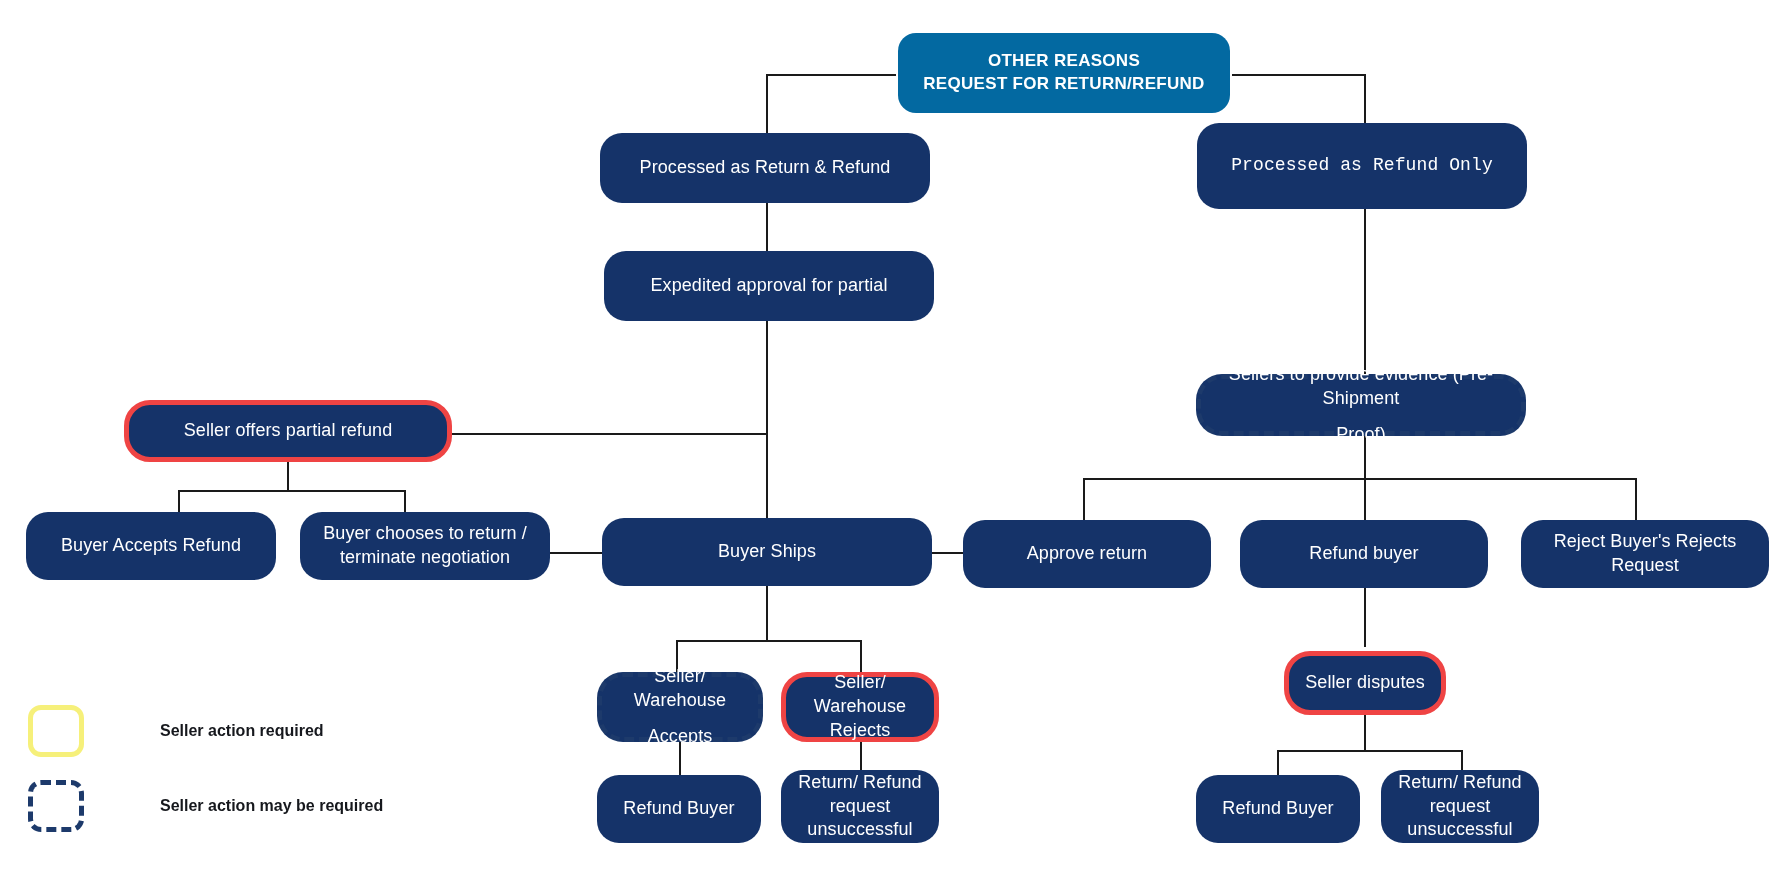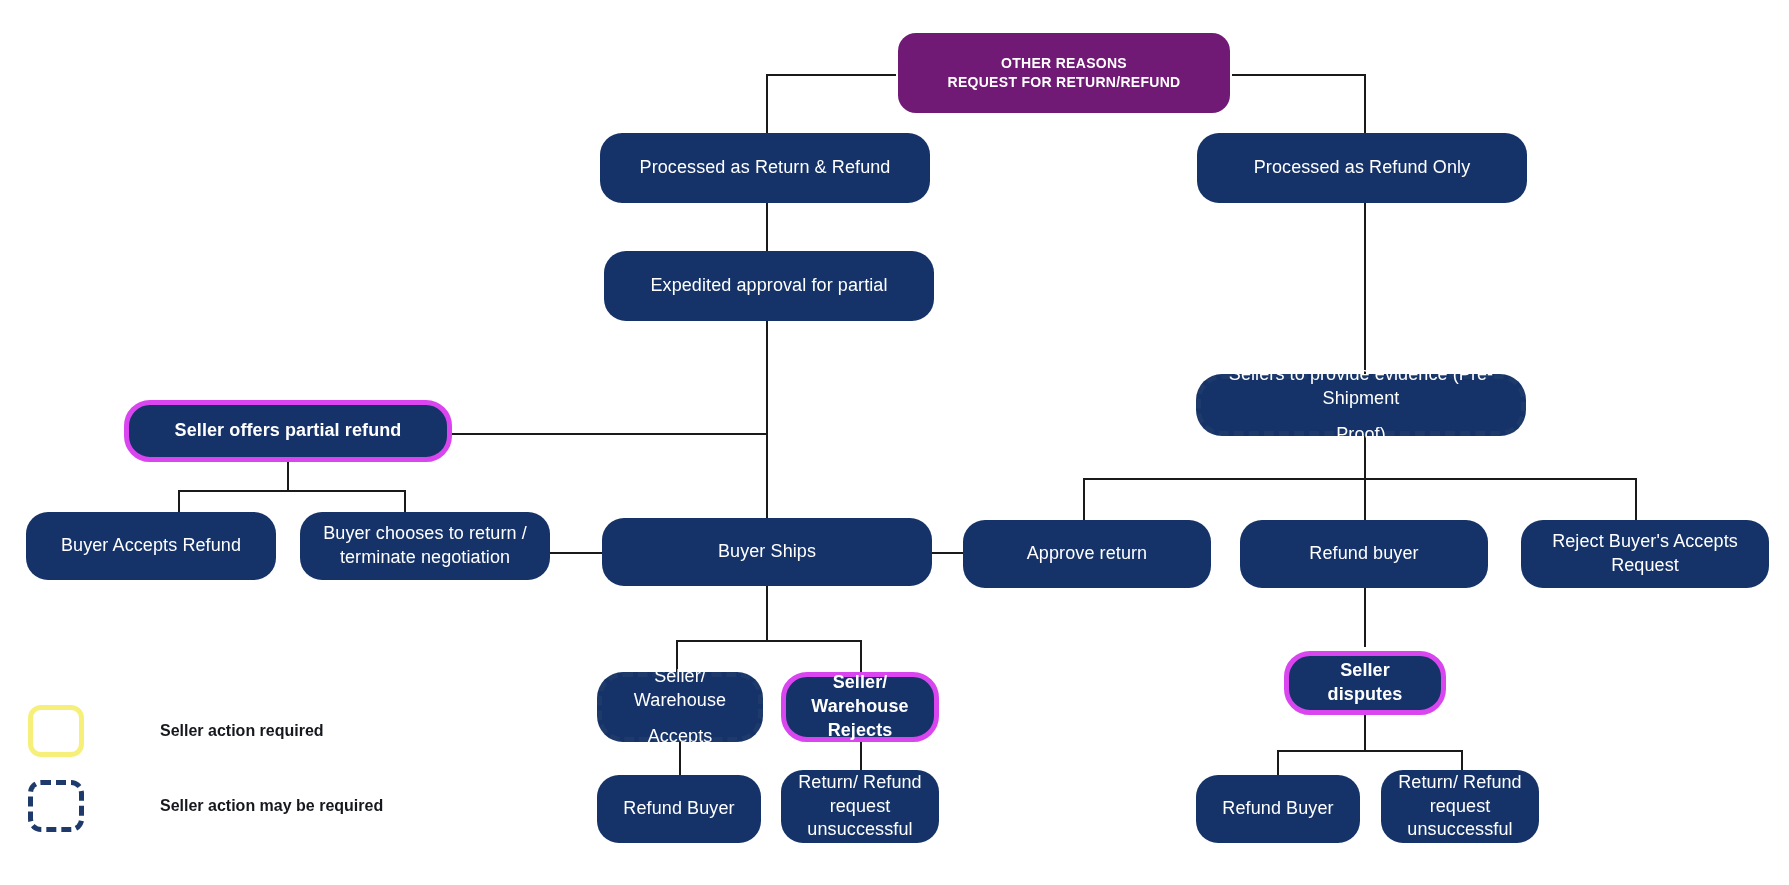--- a/index.html
+++ b/index.html
@@ -39,32 +39,31 @@
     align-items: center;
     justify-content: center;
     text-align: center;
     font-size: 18px;
     line-height: 1.32;
     letter-spacing: 0.1px;
     padding: 6px 14px;
     z-index: 3;
   }
   .node.header {
-    background: #701a75;
+    background: #0369a1;
     font-weight: bold;
-    font-size: 14px;
+    font-size: 17px;
     letter-spacing: 0.3px;
     line-height: 1.35;
     border-radius: 18px;
     text-transform: uppercase;
   }
   .node.yellow {
-    border: 5px solid #d946ef;
+    border: 5px solid #ef4444;
     border-radius: 26px;
-    font-weight: bold;
   }
   .node.dashed {
     border: 5px dashed #1d3a6b;
     border-radius: 26px;
     gap: 13px;
   }
 
   
   .legend-item {
     position: absolute;
@@ -181,40 +180,40 @@
 
   <div class="node" style="left:597px; top:775px; width:164px; height:68px;">
     <span>Refund Buyer</span>
   </div>
 
   <div class="node" style="left:781px; top:770px; width:158px; height:73px; flex-direction:column;">
     <span>Return/ Refund</span>
     <span>request unsuccessful</span>
   </div>
 
-  <div class="node" style="left:1197px; top:133px; width:330px; height:70px;">
+  <div class="node" style="left:1197px; top:123px; width:330px; height:86px;font-family:Liberation Mono, monospace;">
     <span>Processed as Refund Only</span>
   </div>
 
 
   <div class="node dashed" style="left:1196px; top:374px; width:330px; height:62px; flex-direction:column;">
     <span>Sellers to provide evidence (Pre-Shipment</span>
     <span>Proof)</span>
   </div>
 
   <div class="node" style="left:963px; top:520px; width:248px; height:68px;text-align:right;">
     <span>Approve return</span>
   </div>
 
   <div class="node" style="left:1240px; top:520px; width:248px; height:68px;">
     <span>Refund buyer</span>
   </div>
 
   <div class="node" style="left:1521px; top:520px; width:248px; height:68px;">
-    <span>Reject Buyer's Accepts Request</span>
+    <span>Reject Buyer's Rejects Request</span>
   </div>
 
   <div class="node yellow" style="left:1284px; top:651px; width:162px; height:64px;">
     <span>Seller disputes</span>
   </div>
 
   <div class="node" style="left:1196px; top:775px; width:164px; height:68px;">
     <span>Refund Buyer</span>
   </div>
 

